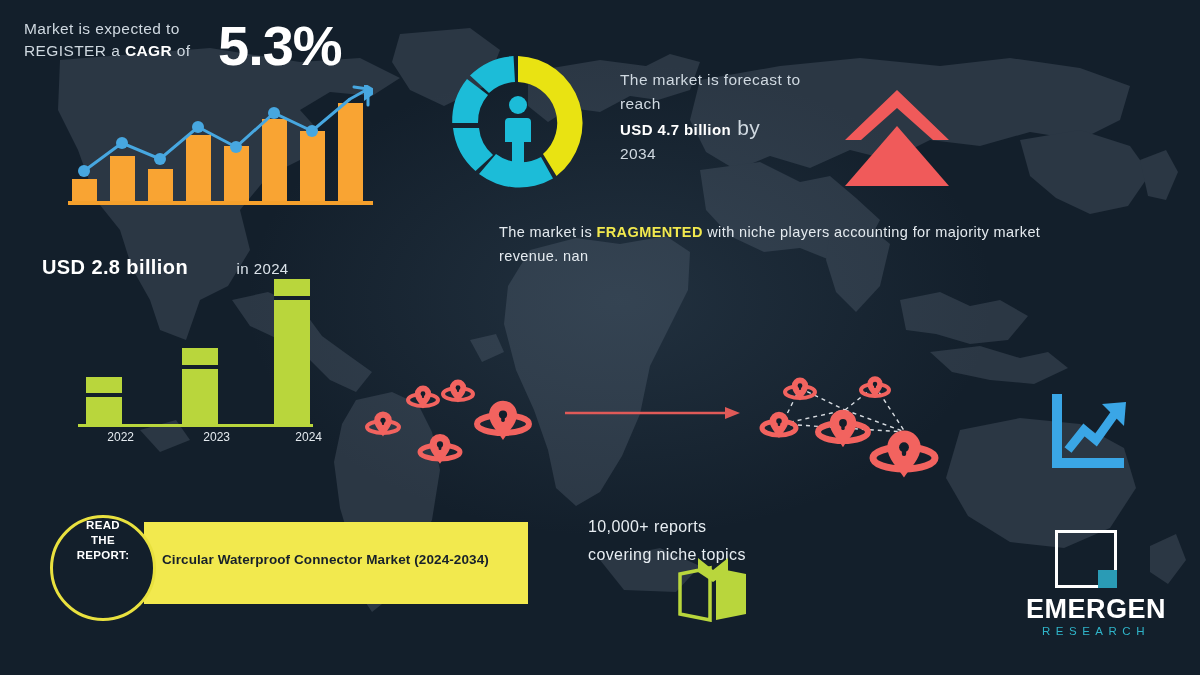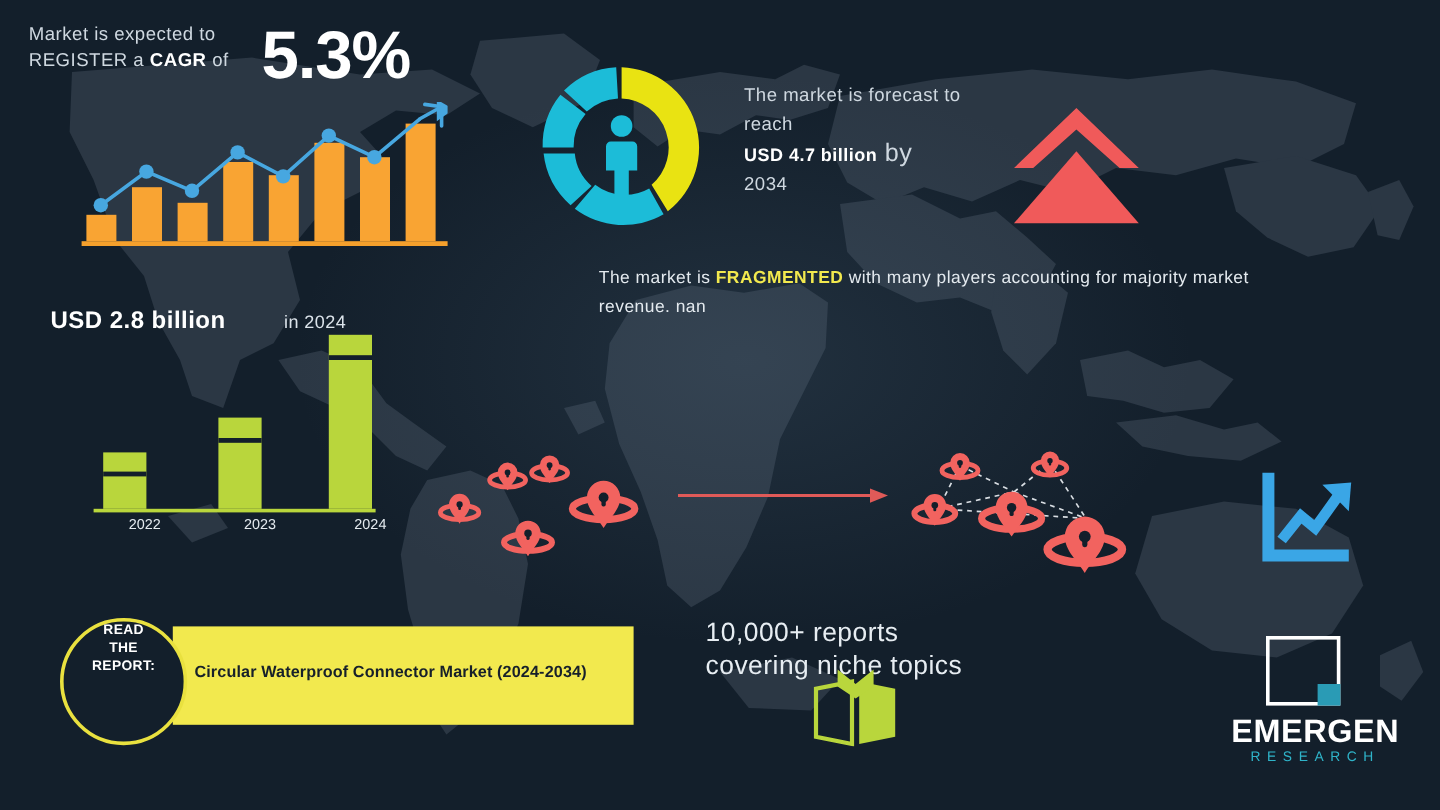--- a/index.html
+++ b/index.html
@@ -33,21 +33,21 @@
 
   
   #fragmented-block{left:499px;top:220px;width:640px;font-size:14.5px;line-height:24px;color:#e4eaef;}
 
   
   #valued-block{left:42px;top:256px;width:300px;font-size:14.5px;line-height:22px;}
   #valued-value{font-size:20px;font-weight:700;color:#fff;}
   #valued-in{font-size:15px;font-weight:400;color:#dbe3ea;margin-left:44px;}
 
   
-  #reports-block{left:588px;top:513px;width:240px;font-size:22px;line-height:28px;color:#e7edf2;}
+  #reports-block{left:588px;top:513px;width:240px;font-size:16px;line-height:28px;color:#e7edf2;}
 
   
   #orange-chart{position:absolute;left:68px;top:85px;width:305px;height:120px;}
   .o-base{position:absolute;left:0;bottom:0;width:305px;height:4px;background:#f5a02c;}
   .o-bar{position:absolute;bottom:4px;width:25px;background:#f9a433;}
   .o-dot{position:absolute;width:12px;height:12px;border-radius:50%;background:#47a7e0;}
   #orange-chart svg{position:absolute;left:0;top:0;}
 
   
   #donut{position:absolute;left:443px;top:48px;width:150px;height:150px;}
@@ -213,21 +213,21 @@
 
   <div id="red-arrows">
     <svg width="105" height="100" viewBox="0 0 105 100">
       <polygon points="52,2 104,52 88,52 52,20 16,52 0,52" fill="#f05a5a"></polygon>
       <polygon points="52,38 104,98 0,98" fill="#f05a5a"></polygon>
     </svg>
   </div>
 
   <div class="txt" id="fragmented-block">
     <div>
-      <span>The market is </span><span class="yel">FRAGMENTED</span><span> with many players accounting for majority market</span>
+      <span>The market is </span><span class="yel">FRAGMENTED</span><span> with niche players accounting for majority market</span>
     </div>
     <div>revenue. nan</div>
   </div>
 
   <div class="txt light" id="valued-block">
     <div>
       <span id="valued-value">USD 2.8 billion</span><span id="valued-in"> in 2024</span>
     </div>
   </div>
 

